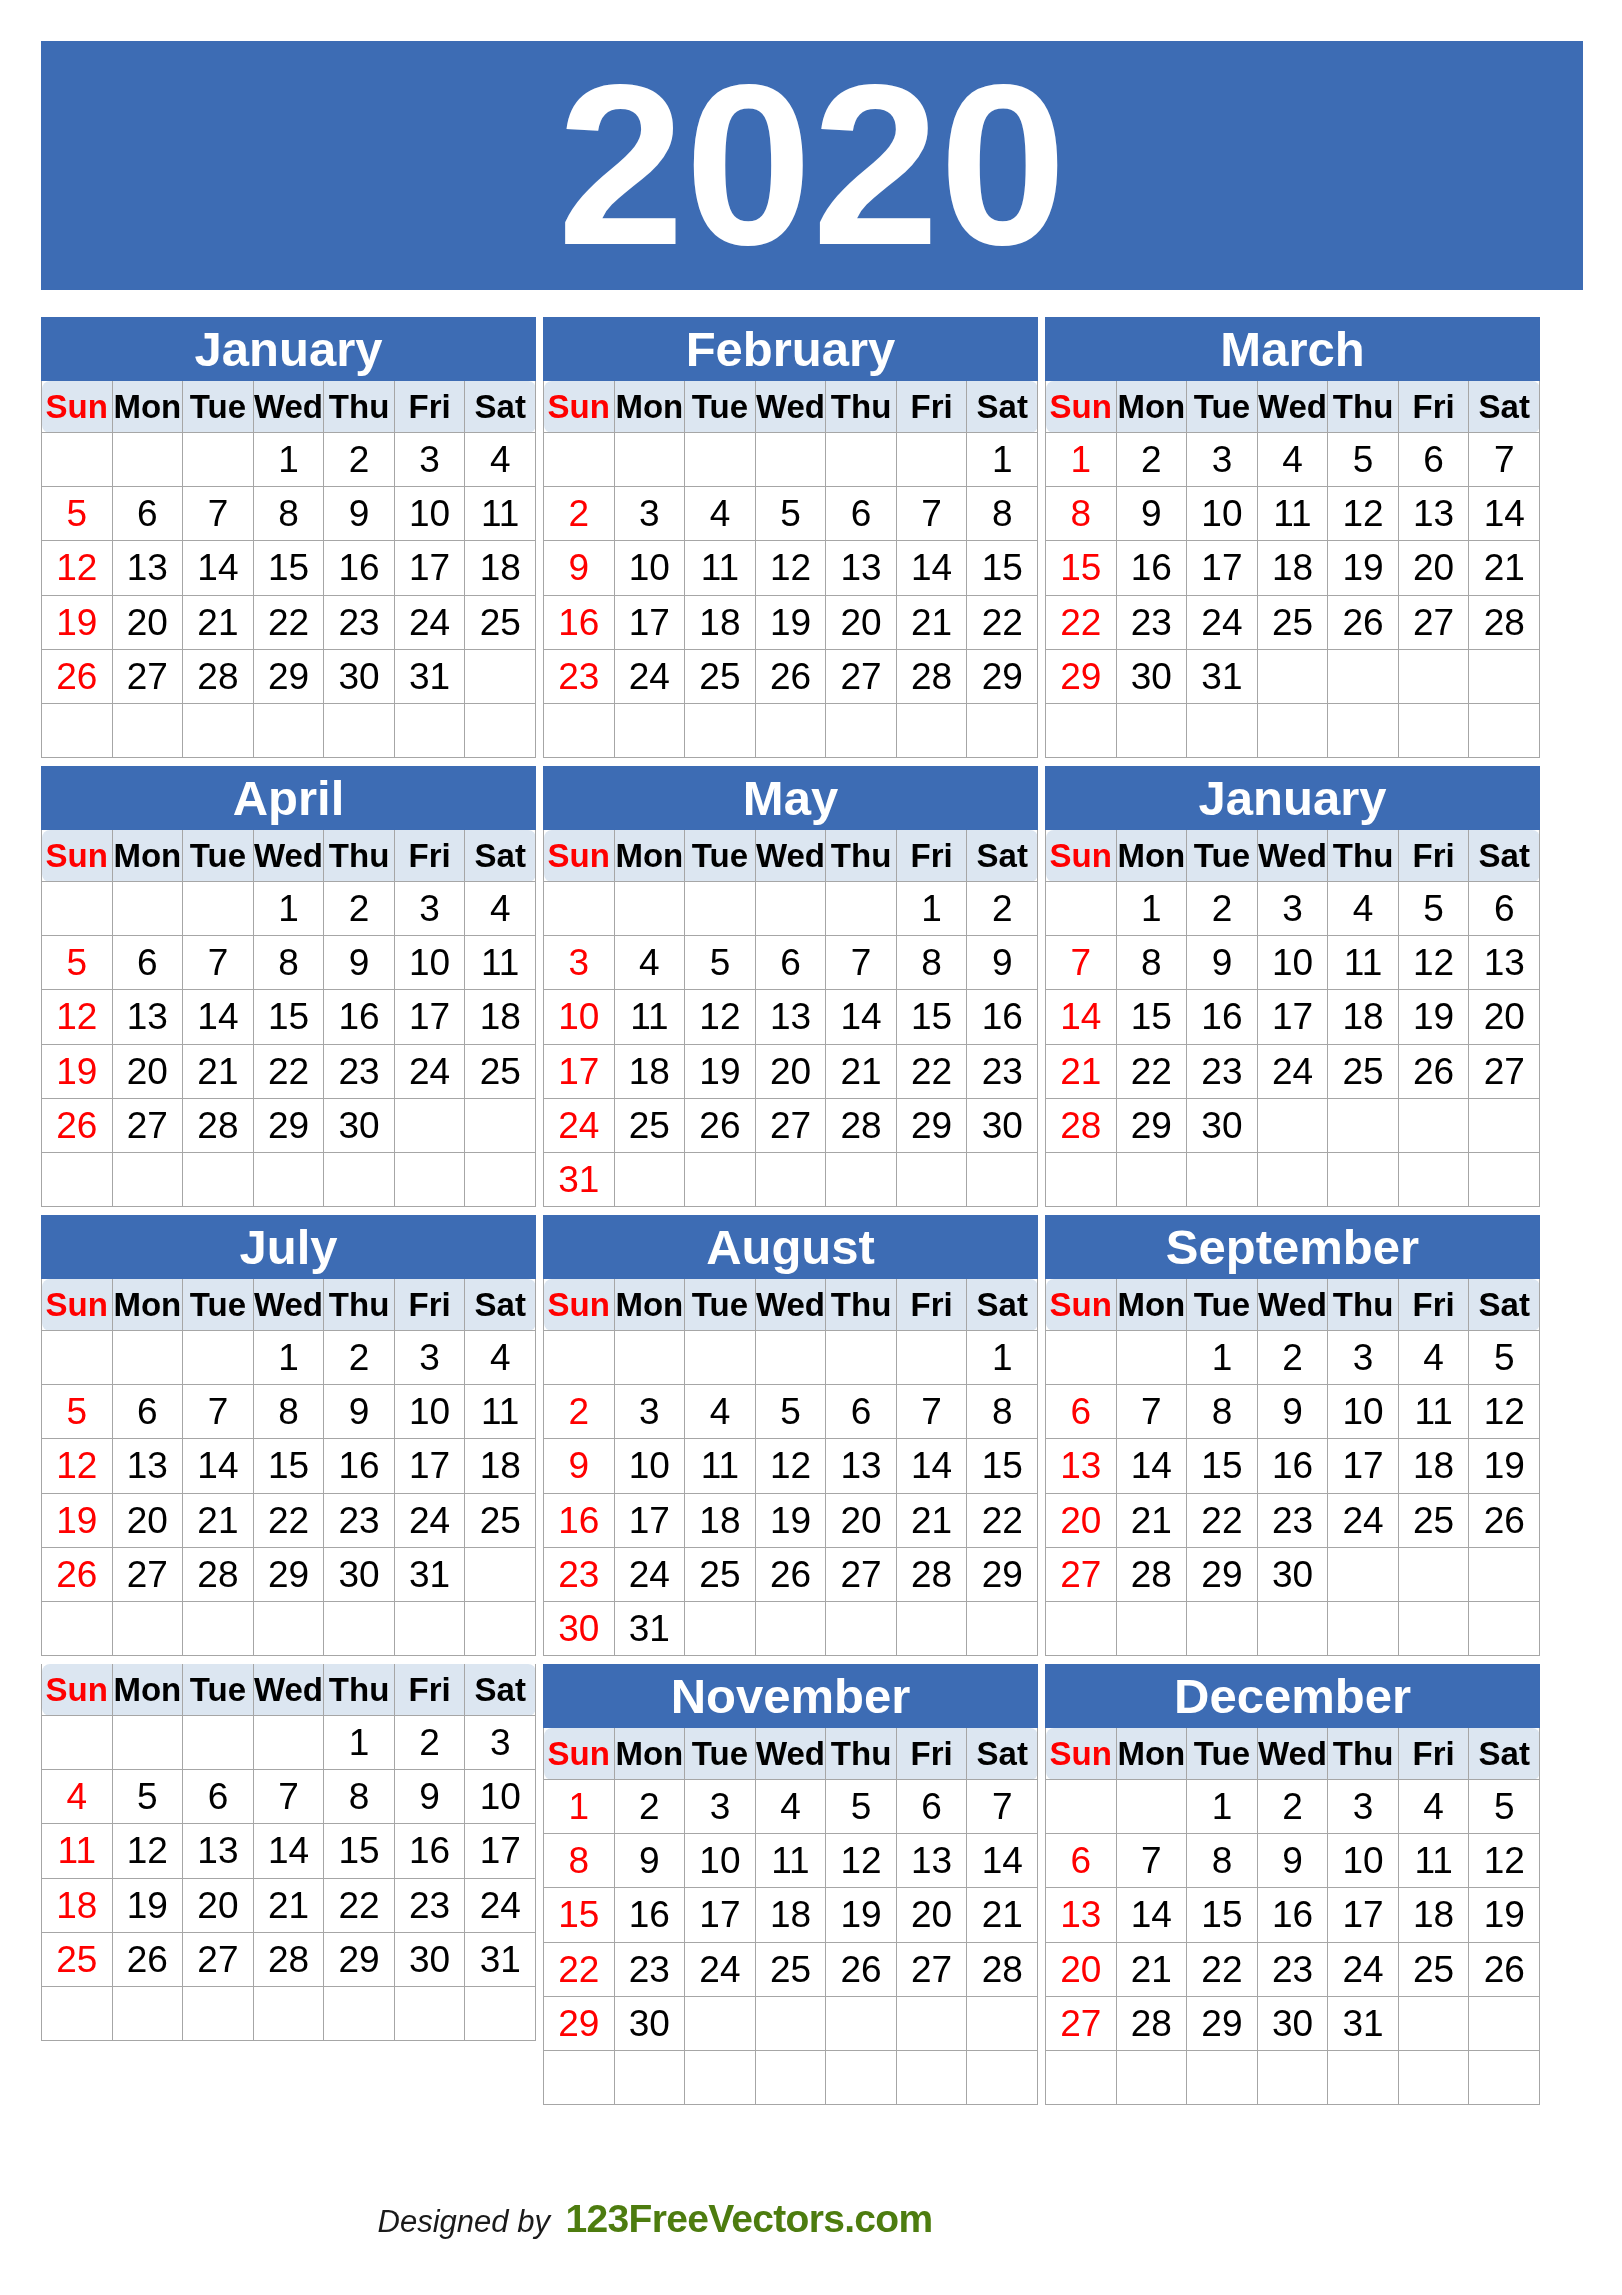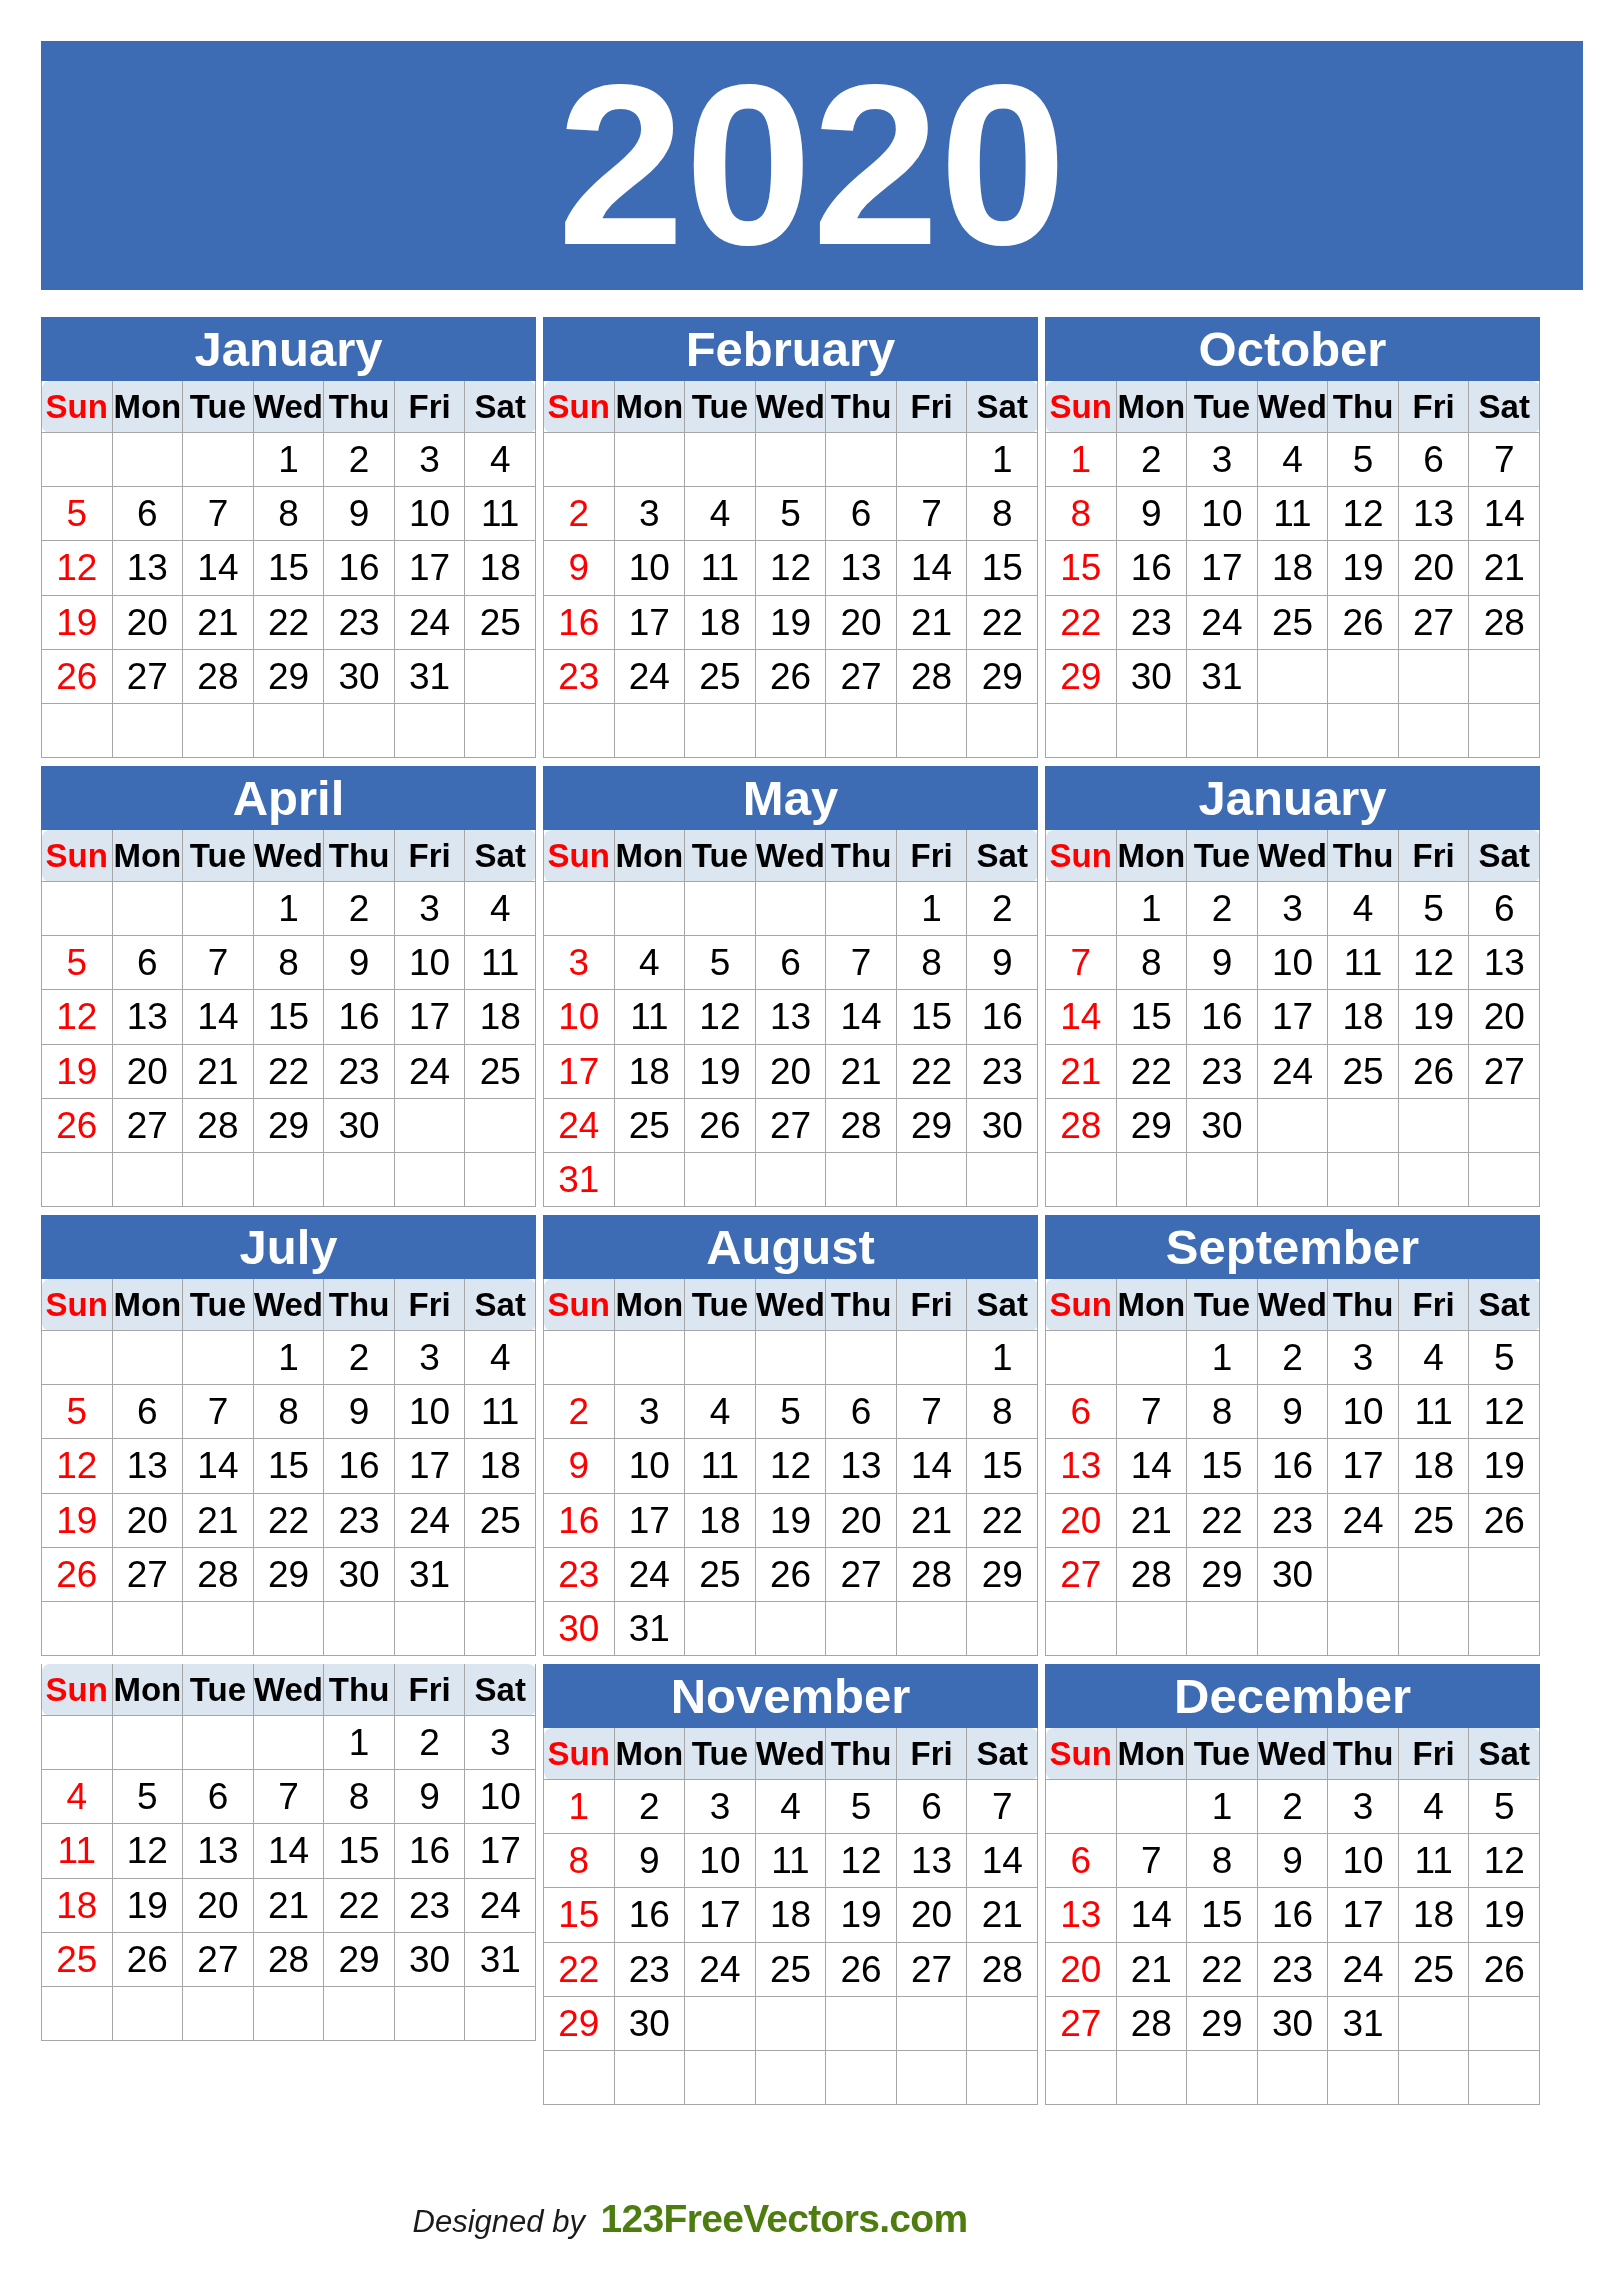--- a/index.html
+++ b/index.html
@@ -53,21 +53,21 @@
   }
   .date-cell {
     border-right: 1.3px solid var(--grid-border, #A6A6A6);
     border-bottom: 1.3px solid var(--grid-border, #A6A6A6);
     display: flex; align-items: center; justify-content: center;
     font-size: 37px; color: #000000; line-height: 1;
   }
   .sun { color: var(--sunday-red, #FF0000); }
   .footer {
     position: absolute; left: 0; top: 2197px; width: 1310px;
-    display: flex; align-items: baseline; justify-content: center; gap: 15.7px; margin-left: 35px;
+    display: flex; align-items: baseline; justify-content: center; gap: 15.7px;
   }
   .credit-prefix { font-style: italic; font-size: 31px; color: #1a1a1a; }
   .credit-site { font-weight: bold; font-size: 39px; letter-spacing: -0.7px; color: #4d7c0f; }
 </style>
 </head>
 <body>
 
 <div class="page">
 
   <header class="banner">
@@ -187,21 +187,21 @@
             <div class="date-cell"></div>
             <div class="date-cell"></div>
             <div class="date-cell"></div>
             <div class="date-cell"></div>
             <div class="date-cell"></div>
           </div>
     </div>
   </section>
 
   <section class="month">
-    <div class="month-title">October</div>
+    <div class="month-title">March</div>
     <div class="month-body">
       <div class="day-row">
             <div class="day-cell sun">Sun</div>
             <div class="day-cell">Mon</div>
             <div class="day-cell">Tue</div>
             <div class="day-cell">Wed</div>
             <div class="day-cell">Thu</div>
             <div class="day-cell">Fri</div>
             <div class="day-cell">Sat</div>
           </div>

